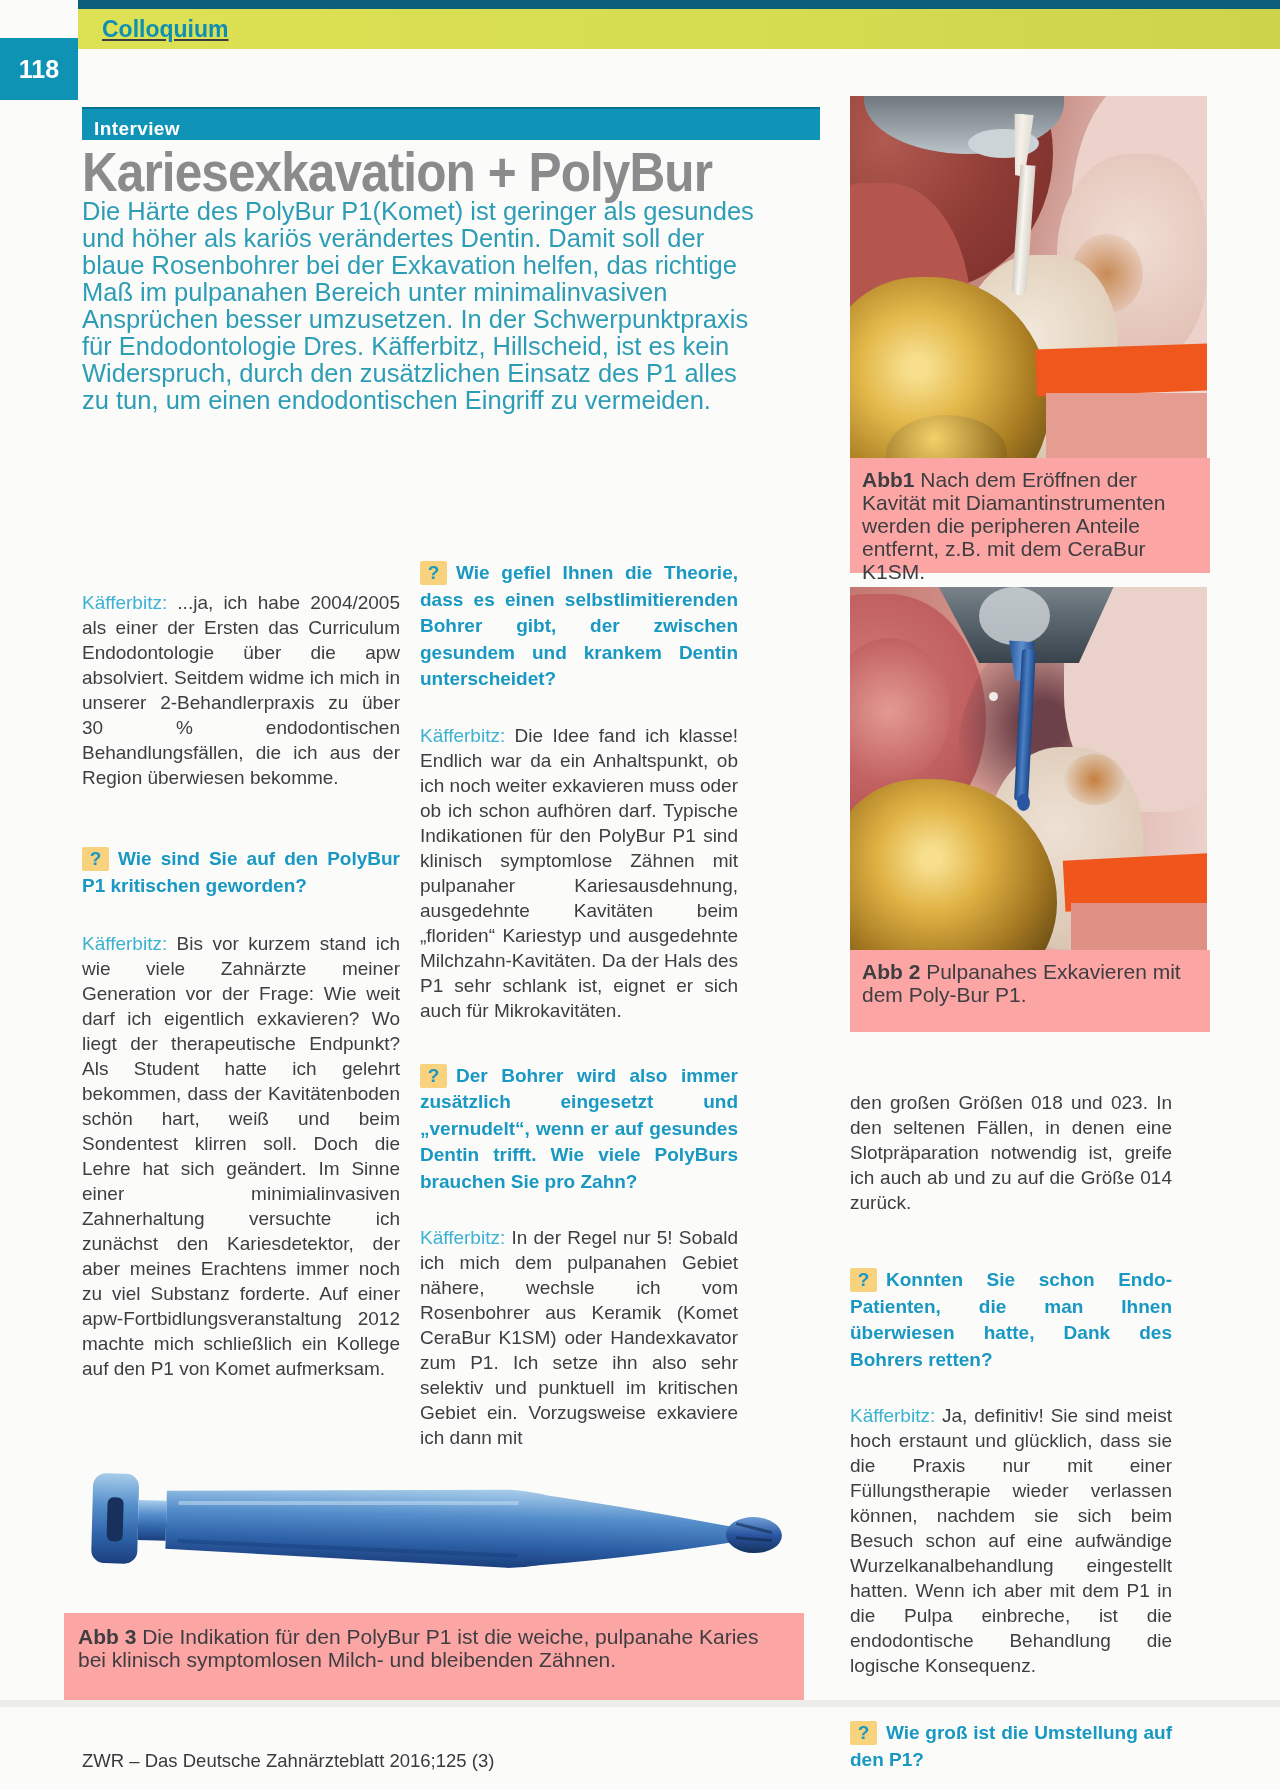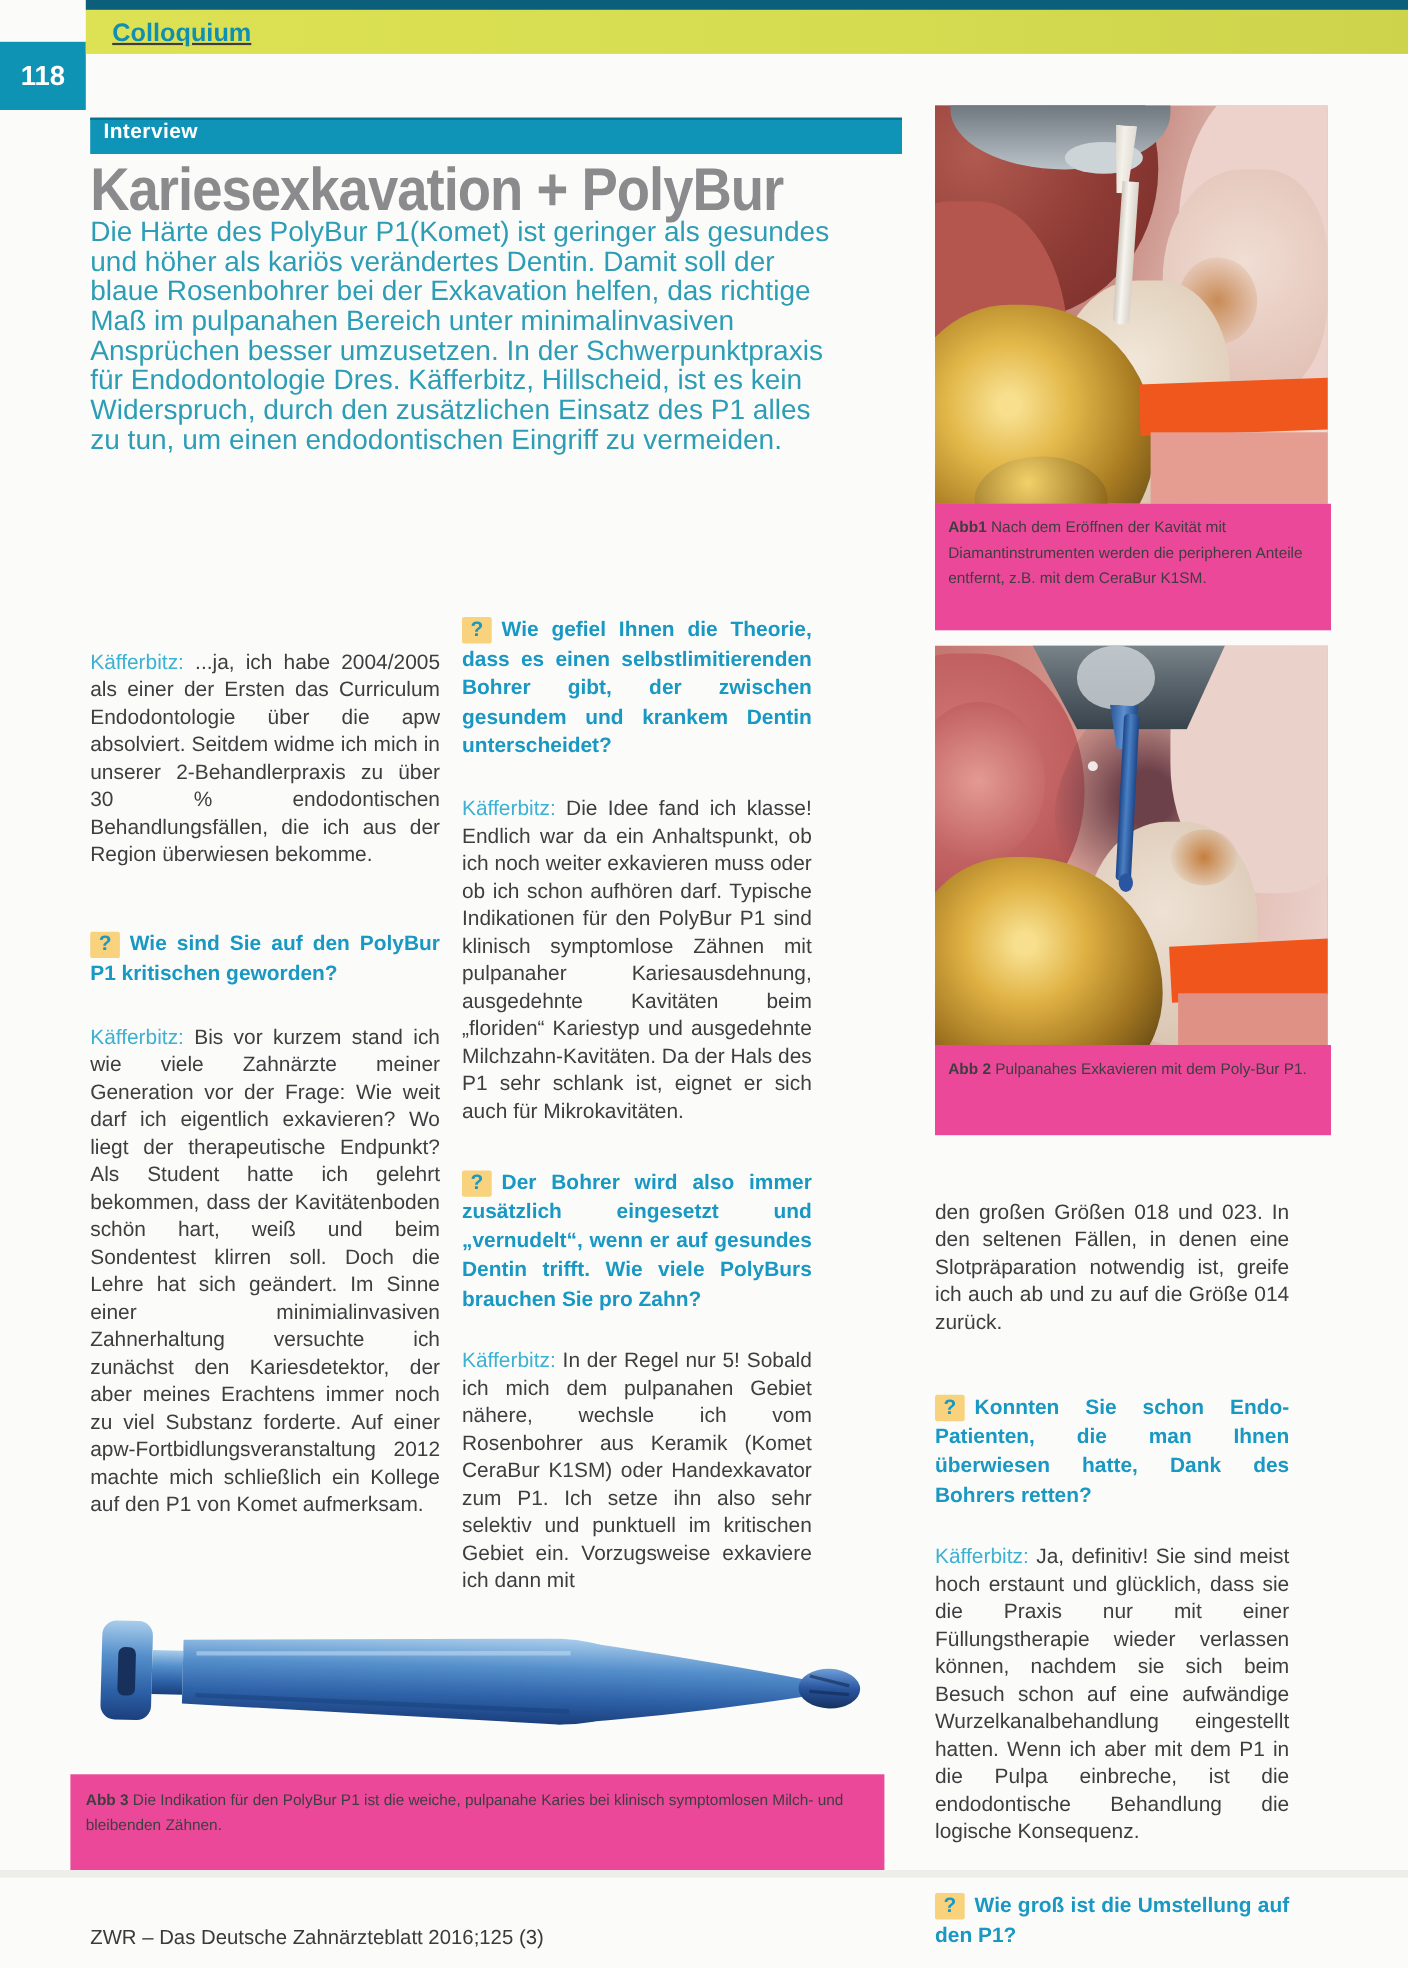--- a/index.html
+++ b/index.html
@@ -13,21 +13,21 @@
   .pagenum-box{left:0;top:0;width:78px;height:62px;background:#0f93b5;
                color:#ffffff;font-size:25px;font-weight:bold;
                display:flex;align-items:center;justify-content:center;margin-top:38px;}
   .section-bar{left:78px;top:9px;width:1202px;height:40px;
                background:linear-gradient(90deg,#dce253,#d6dc50 60%,#cdd34b);
                display:flex;align-items:center;text-decoration:underline;}
   .section-bar span{margin-left:24px;color:#0e8fb3;font-size:23px;font-weight:bold;}
 
   
   .kicker-bar{left:82px;top:107px;width:738px;height:31px;background:#0f93b7;
-              border-top:2px solid #0a7291;display:flex;align-items:flex-start;}
+              border-top:2px solid #0a7291;display:flex;align-items:flex-end;}
   .kicker-bar span{margin-left:12px;color:#fff;font-size:19px;font-weight:bold;letter-spacing:.4px;}
   .title{left:82px;top:140px;width:900px;margin:0;color:#8b8b8e;font-size:55px;
          font-weight:bold;letter-spacing:-1px;transform:scaleX(.9);transform-origin:left top;
          white-space:nowrap;}
   .intro{left:82px;top:198px;width:682px;margin:0;color:#2d9db6;font-size:25.5px;
          line-height:27px;}
 
   
   .col{width:318px;font-size:19px;line-height:25px;text-align:justify;}
   .col1{left:82px;top:560px;}
@@ -40,21 +40,21 @@
   .sp{color:#3cb1d2;}
   .mt30{margin-top:30px;}  .mt32{margin-top:32px;}
   .mt40{margin-top:40px;}  .mt42{margin-top:42px;}
   .mt52{margin-top:52px;}  .mt56{margin-top:56px;}
 
   
   .photo{overflow:hidden;background:#d9a59c;}
   .photo div{position:absolute;}
   .fig1-photo{left:850px;top:96px;width:357px;height:362px;}
   .fig2-photo{left:850px;top:587px;width:357px;height:363px;}
-  .capbox{background:#ec4899;color:#3e3e41;font-size:14px;line-height:23px;padding:10px 12px;
+  .capbox{background:#fca5a5;color:#3e3e41;font-size:21px;line-height:23px;padding:10px 12px;
           box-sizing:border-box;}
   .cap1{left:850px;top:458px;width:360px;height:115px;}
   .cap2{left:850px;top:950px;width:360px;height:82px;}
   .cap3{left:64px;top:1613px;width:740px;height:87px;padding:12px 14px;}
 
   
   .p1-base{inset:0;background:linear-gradient(105deg,#a05048 0%,#c98f86 45%,#e8cdc6 72%,#f0dcd6 100%);}
   .p1-gum-tl{left:-15%;top:-22%;width:72%;height:76%;border-radius:50%;
      background:radial-gradient(circle at 35% 45%,#b05a50 0%,#8d3a34 55%,#7c2f2b 90%);}
   .p1-gum-left{left:-12%;top:24%;width:46%;height:72%;border-radius:40% 60% 60% 40%;background:#b4564e;}

